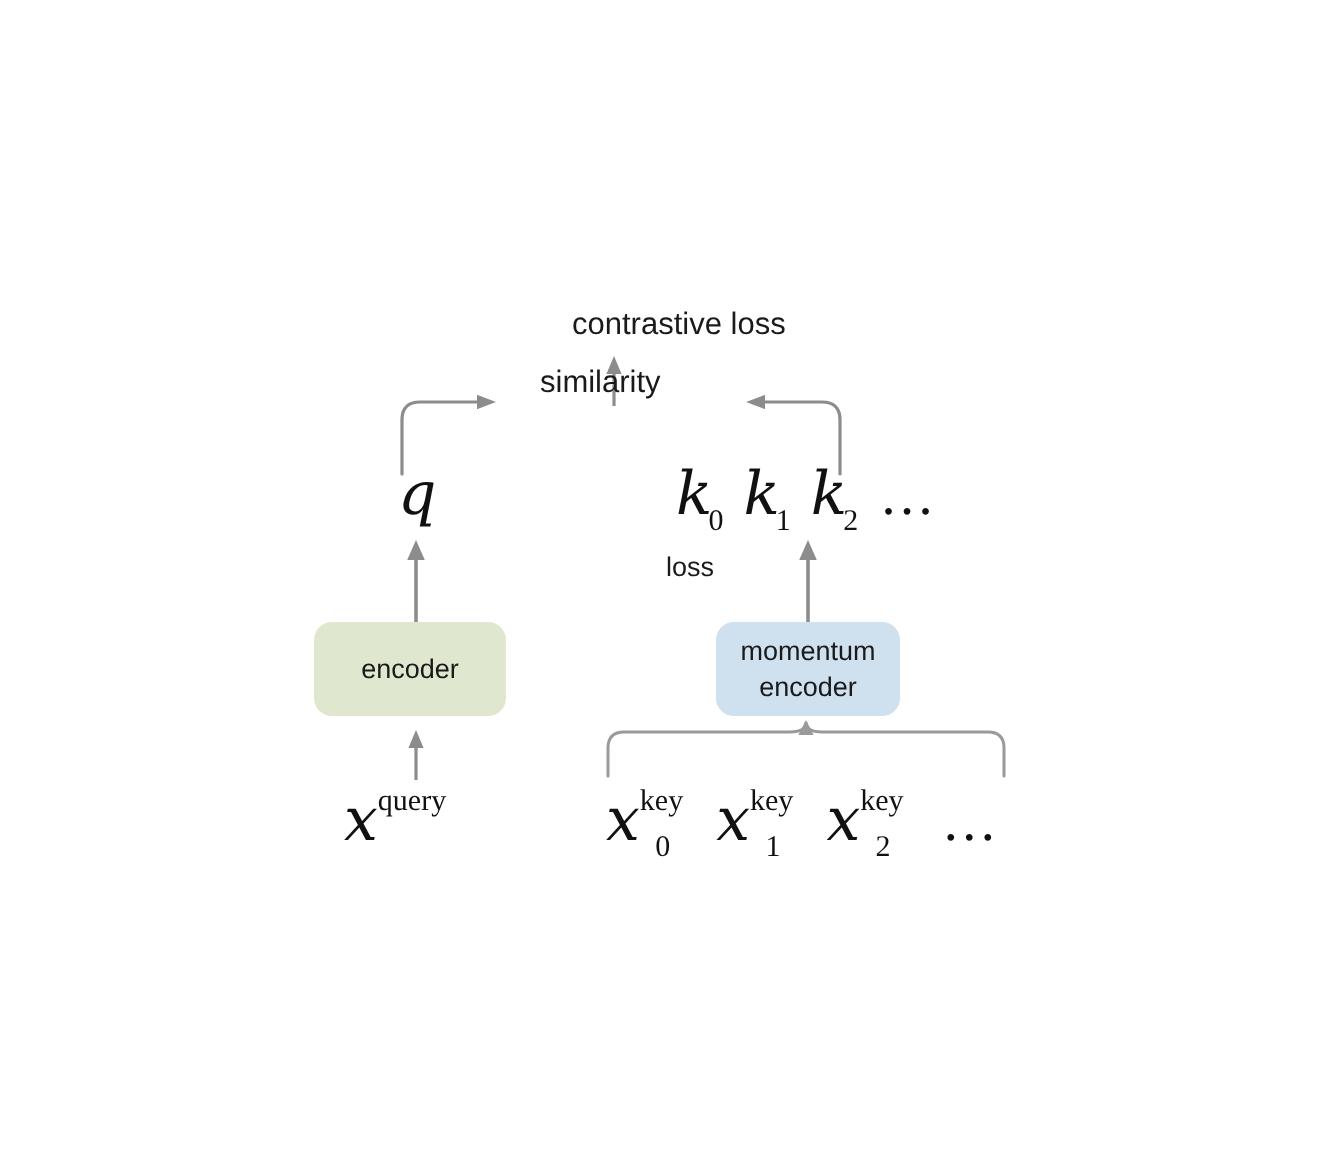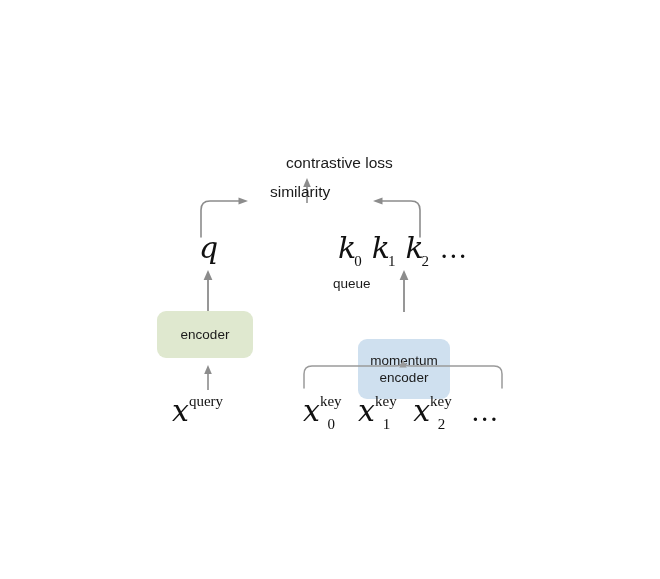--- a/index.html
+++ b/index.html
@@ -125,28 +125,28 @@
   </svg>
 
   <div class="abs math" style="left:172px; top:396px;">
     <span class="math-var">x</span><span class="math-sup-txt">query</span>
   </div>
 
   <div class="abs math" style="left:338px; top:233px;text-align:center;">
     <span class="math-var">k</span><span class="math-sub-num" style="left:-2px;">0</span><span style="display:inline-block;width:8px;"></span><span class="math-var">k</span><span class="math-sub-num" style="left:-2px;">1</span><span style="display:inline-block;width:8px;"></span><span class="math-var">k</span><span class="math-sub-num" style="left:-2px;">2</span><span style="display:inline-block;width:9px;"></span><span class="ellipsis-math">...</span>
   </div>
 
-  <div class="abs label-sans label-small" style="left:333px; top:277px;">queue</div>
+  <div class="abs label-sans label-small" style="left:333px; top:277px;">loss</div>
 
   <svg class="abs" style="left:393px; top:268px;" width="22" height="45">
     <line x1="11" y1="44" x2="11" y2="10" stroke="#8c8c8c" stroke-width="1.8"></line>
     <polygon points="11,2 6.6,12 15.4,12" fill="#8c8c8c"></polygon>
   </svg>
 
-  <div class="abs box" style="left:358px; top:311px; width:92px; height:60px; background:#cfe0ef;margin-top:28px;">
+  <div class="abs box" style="left:358px; top:311px; width:92px; height:47px; background:#cfe0ef;">
     <span>
       <span>momentum</span><br>
       <span>encoder</span>
     </span>
   </div>
 
   <svg class="abs" style="left:298px; top:360px;" width="210" height="30">
     <path d="M6,28 L6,14 Q6,6 14,6 L97,6 Q105,6 105,1 Q105,6 113,6 L196,6 Q204,6 204,14 L204,28" fill="none" stroke="#9a9a9a" stroke-width="1.5" stroke-linecap="round"></path>
     <polygon points="105,0 101.2,7.5 108.8,7.5" fill="#9a9a9a"></polygon>
   </svg>

